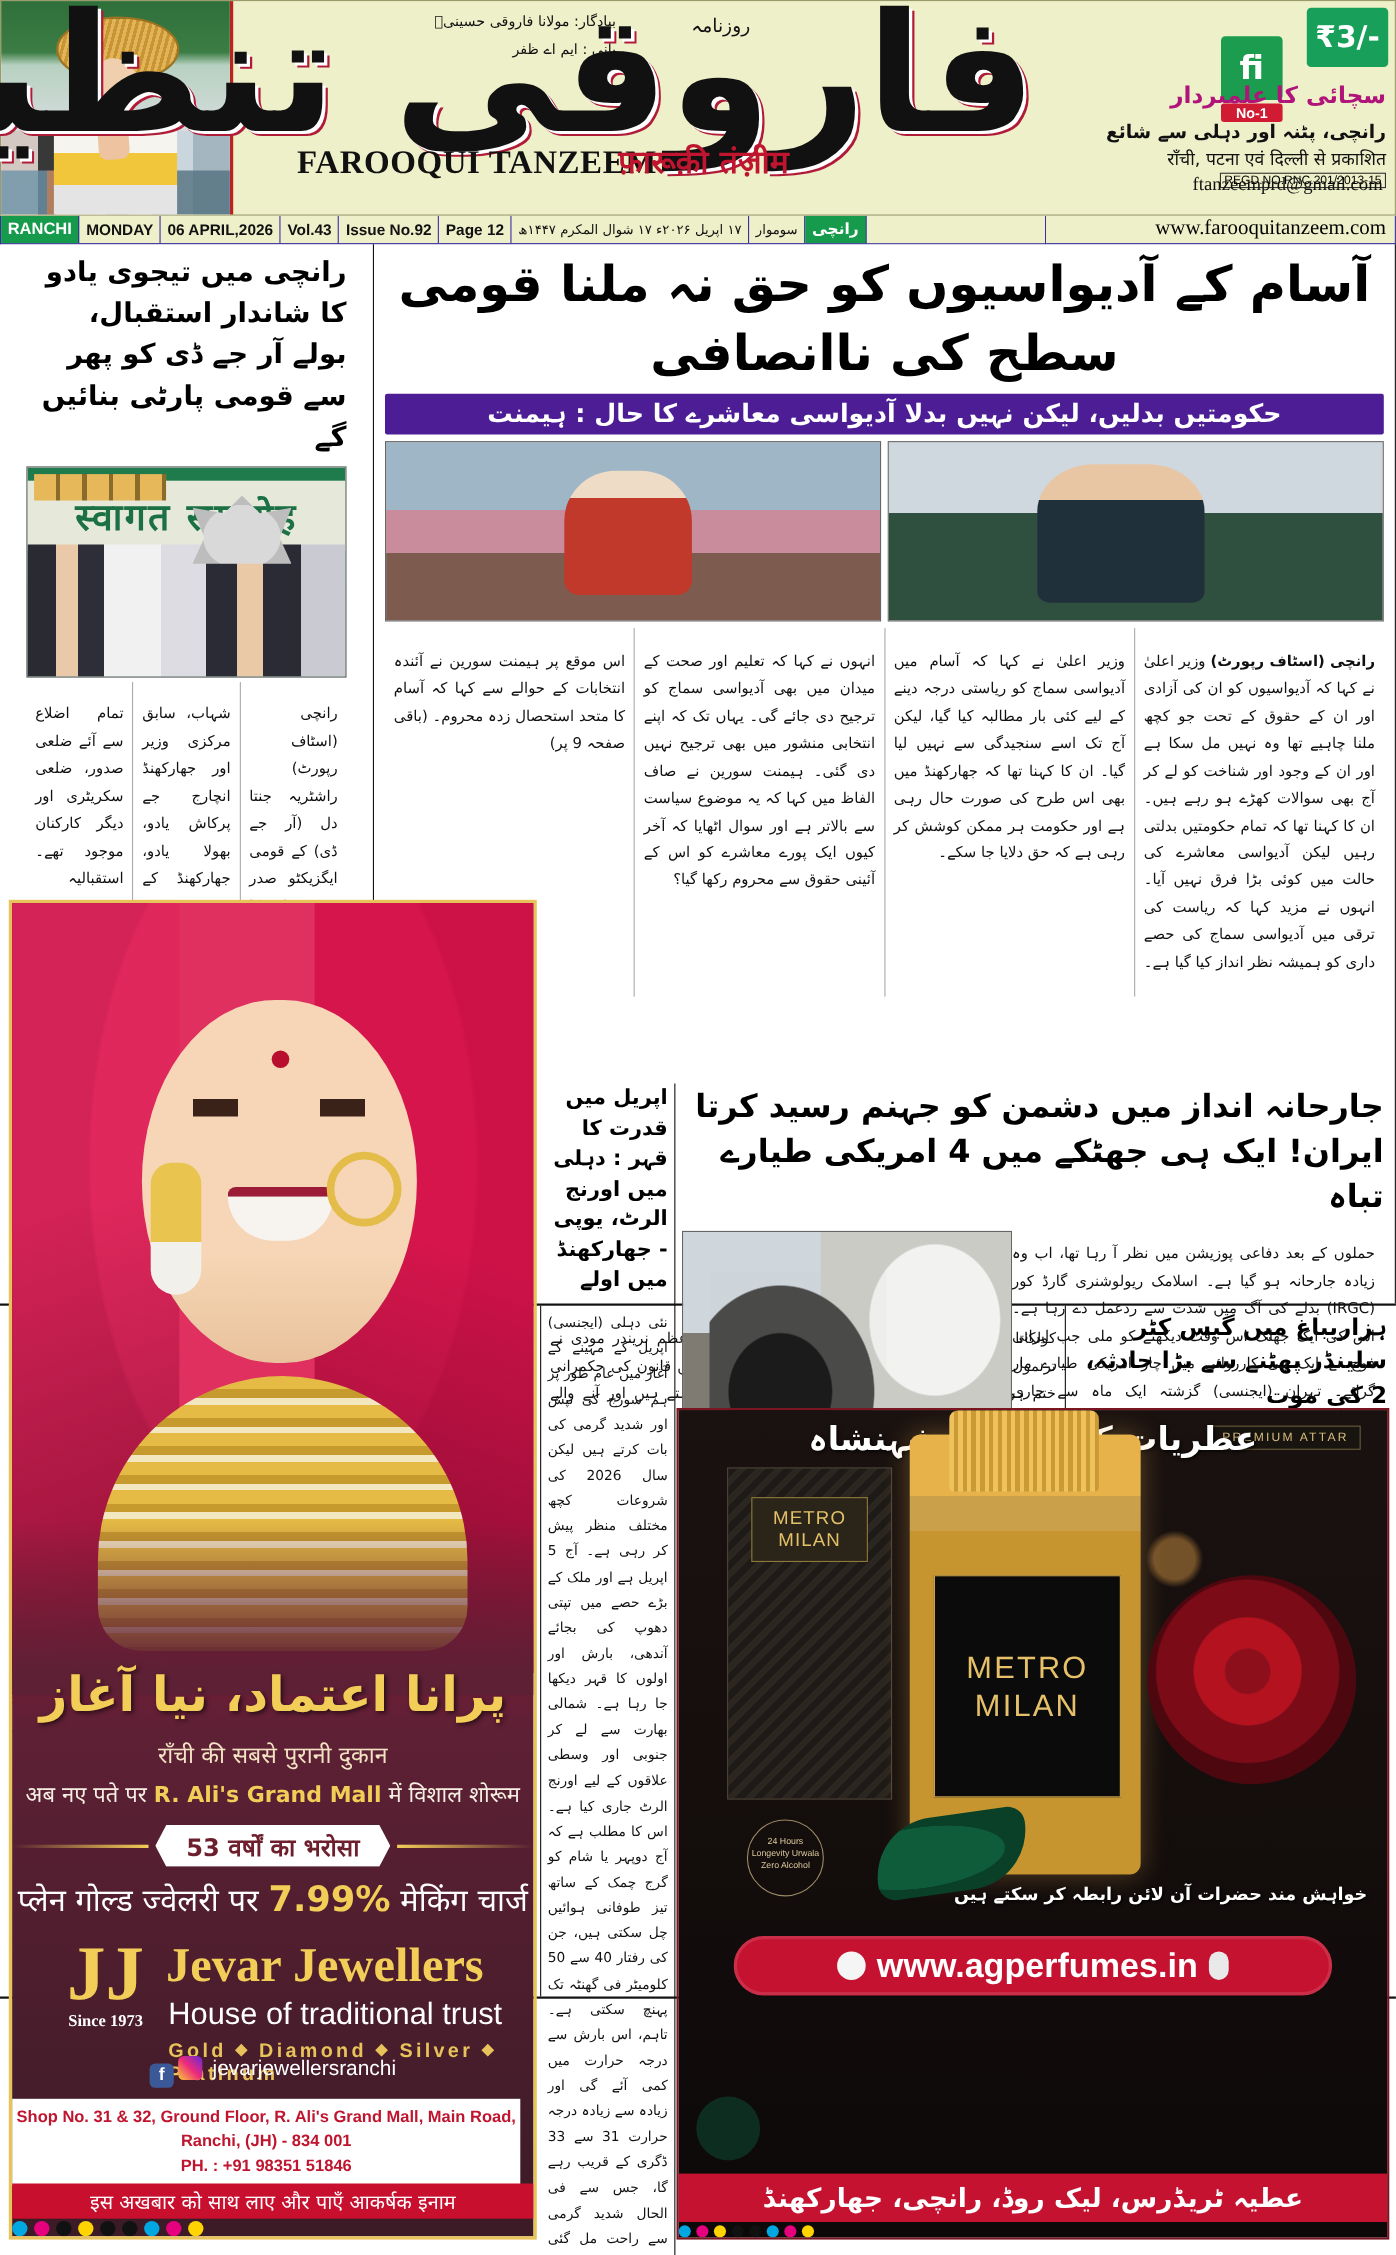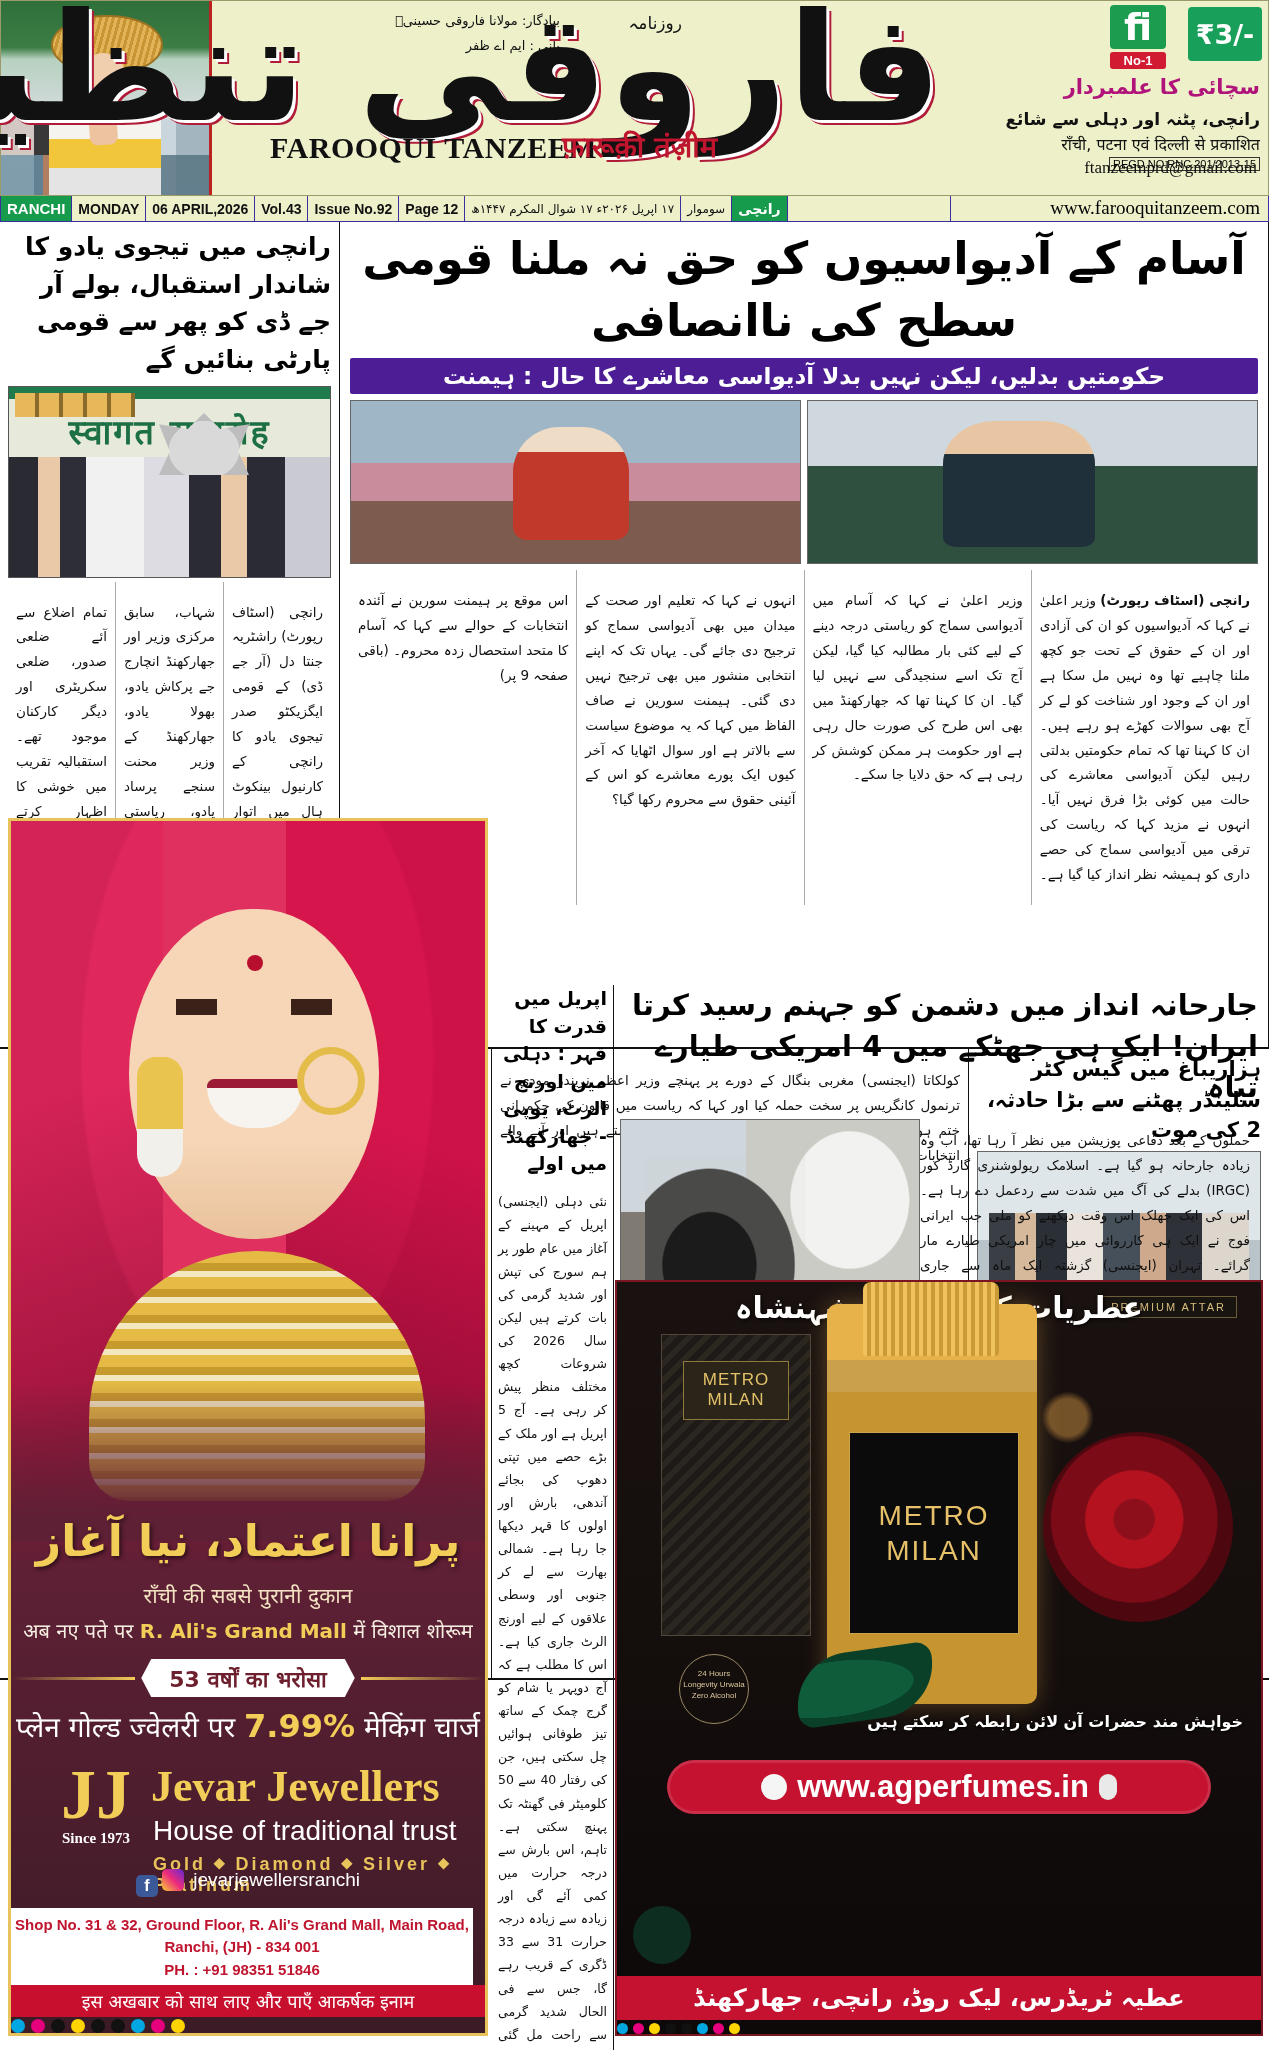--- a/index.html
+++ b/index.html
@@ -27,41 +27,41 @@
       font-weight:bold;color:#111;letter-spacing:-4px;direction:rtl;text-shadow:3px 3px 0 #fff, 5px 5px 0 #b01b38;white-space:nowrap;}
   .logo-sub-daily{position:absolute;right:268px;top:12px;font-family:"DejaVu Sans",sans-serif;font-size:17px;color:#111;direction:rtl;}
   .logo-credits{position:absolute;right:390px;top:8px;text-align:right;direction:rtl;font-family:"DejaVu Sans",sans-serif;font-size:13px;line-height:1.9;color:#111;}
   .logo-latin{position:absolute;left:58px;bottom:30px;font-size:30px;font-weight:bold;letter-spacing:.5px;color:#111;font-family:"Liberation Serif",serif;}
   .logo-hindi{position:absolute;left:350px;bottom:30px;font-size:29px;font-weight:bold;color:#c0152f;font-family:"DejaVu Sans",sans-serif;}
 
   .mh-right{flex:0 0 318px;position:relative;padding:4px 8px 0 4px;box-sizing:border-box;}
   .price-badge{position:absolute;right:6px;top:6px;width:74px;height:54px;background:#18a05a;color:#fff;border-radius:4px;
       display:flex;align-items:center;justify-content:center;font-size:27px;font-weight:bold;font-family:"DejaVu Sans",sans-serif;}
   .fi-logo{position:absolute;right:102px;top:4px;width:56px;text-align:center;}
-  .fi-logo .fi-box{width:56px;height:44px;background:#1b9c4e;border-radius:4px;color:#fff;font-size:38px;font-weight:bold;
-      display:flex;align-items:center;justify-content:center;font-family:"DejaVu Sans",sans-serif;}
+  .fi-logo .fi-box{width:56px;height:58px;background:#1b9c4e;border-radius:4px;color:#fff;font-size:30px;font-weight:bold;
+      display:flex;align-items:center;justify-content:center;font-family:"DejaVu Sans",sans-serif;margin-top:28px;}
   .fi-logo .fi-no1{margin-top:3px;background:#d11b32;color:#fff;font-size:13px;font-weight:bold;border-radius:3px;padding:1px 0;}
   .mh-tag{position:absolute;right:8px;top:74px;direction:rtl;font-family:"DejaVu Sans",sans-serif;font-size:21px;font-weight:bold;color:#b0147a;}
   .mh-pub-ur{position:absolute;right:8px;top:108px;direction:rtl;font-family:"DejaVu Sans",sans-serif;font-size:17px;font-weight:bold;color:#111;}
   .mh-pub-hi{position:absolute;right:8px;top:132px;direction:rtl;font-family:"DejaVu Sans",sans-serif;font-size:16px;color:#111;}
   .mh-regd{position:absolute;right:8px;top:156px;border:1px solid #333;font-size:11px;padding:0 3px;font-family:"Liberation Sans",sans-serif;}
 
   
   .datebar{display:flex;align-items:stretch;height:26px;border:1px solid #3b2fa0;border-top:none;box-sizing:border-box;
       background:#eef0c9;font-family:"Liberation Sans",sans-serif;}
   .datebar .cell{display:flex;align-items:center;padding:0 6px;border-right:1px solid #3b2fa0;font-size:14px;font-weight:bold;color:#111;white-space:nowrap;}
   .datebar .ranchi{background:#169a4c;color:#fff;font-size:15px;}
   .datebar .ranchi-ur{background:#169a4c;color:#fff;font-family:"DejaVu Sans",sans-serif;direction:rtl;font-size:14px;}
   .datebar .ur{font-family:"DejaVu Sans",sans-serif;direction:rtl;font-weight:normal;font-size:12px;}
   .datebar .grow{flex:1 1 auto;border-right:none;background:#eef0c9;}
 
   
   .ur{font-family:"DejaVu Sans",sans-serif;direction:rtl;text-align:right;}
   .lead{display:flex;border-bottom:2px solid #111;}
-  .lead-left{flex:0 0 340px;padding:6px 8px;box-sizing:border-box;border-right:1px solid #111;}
+  .lead-left{flex:0 0 340px;padding:6px 24px;box-sizing:border-box;border-right:1px solid #111;}
   .lead-left h2{margin:0;font-size:25px;line-height:1.5;font-weight:bold;direction:rtl;text-align:right;font-family:"DejaVu Sans",sans-serif;}
   .lead-photo{margin-top:8px;height:190px;position:relative;overflow:hidden;border:1px solid #555;}
   .lp-bg{position:absolute;inset:0;background:linear-gradient(180deg,#1f7a4c 0 55%,#0f5d38 55% 100%);}
   .lp-banner{position:absolute;left:0;right:0;top:12px;height:64px;background:#f2efe2;display:flex;align-items:center;justify-content:center;
       font-family:"DejaVu Sans",sans-serif;font-size:34px;font-weight:bold;color:#1c7044;letter-spacing:2px;opacity:.95;}
   .lp-people{position:absolute;left:0;bottom:0;width:100%;height:120px;
       background:linear-gradient(90deg,#2a2a33 0 9%,#e9c9a8 9% 16%,#2e2e38 16% 24%,#f1f1f1 24% 42%,#dcdce2 42% 56%,#2b2b35 56% 66%,#eac9a6 66% 74%,#2b2b35 74% 86%,#c9cad2 86% 100%);}
   .lp-crown{position:absolute;left:150px;top:26px;width:90px;height:62px;background:radial-gradient(ellipse at 50% 60%,#d9d9d9 0 55%,#bdbdbd 56% 100%);
       clip-path:polygon(50% 0,68% 26%,100% 18%,88% 62%,100% 100%,0 100%,12% 62%,0 18%,32% 26%);}
   .lp-frames{position:absolute;left:6px;top:6px;width:120px;height:24px;background:repeating-linear-gradient(90deg,#e6b85a 0 20px,#8a6b2a 20px 24px);}

